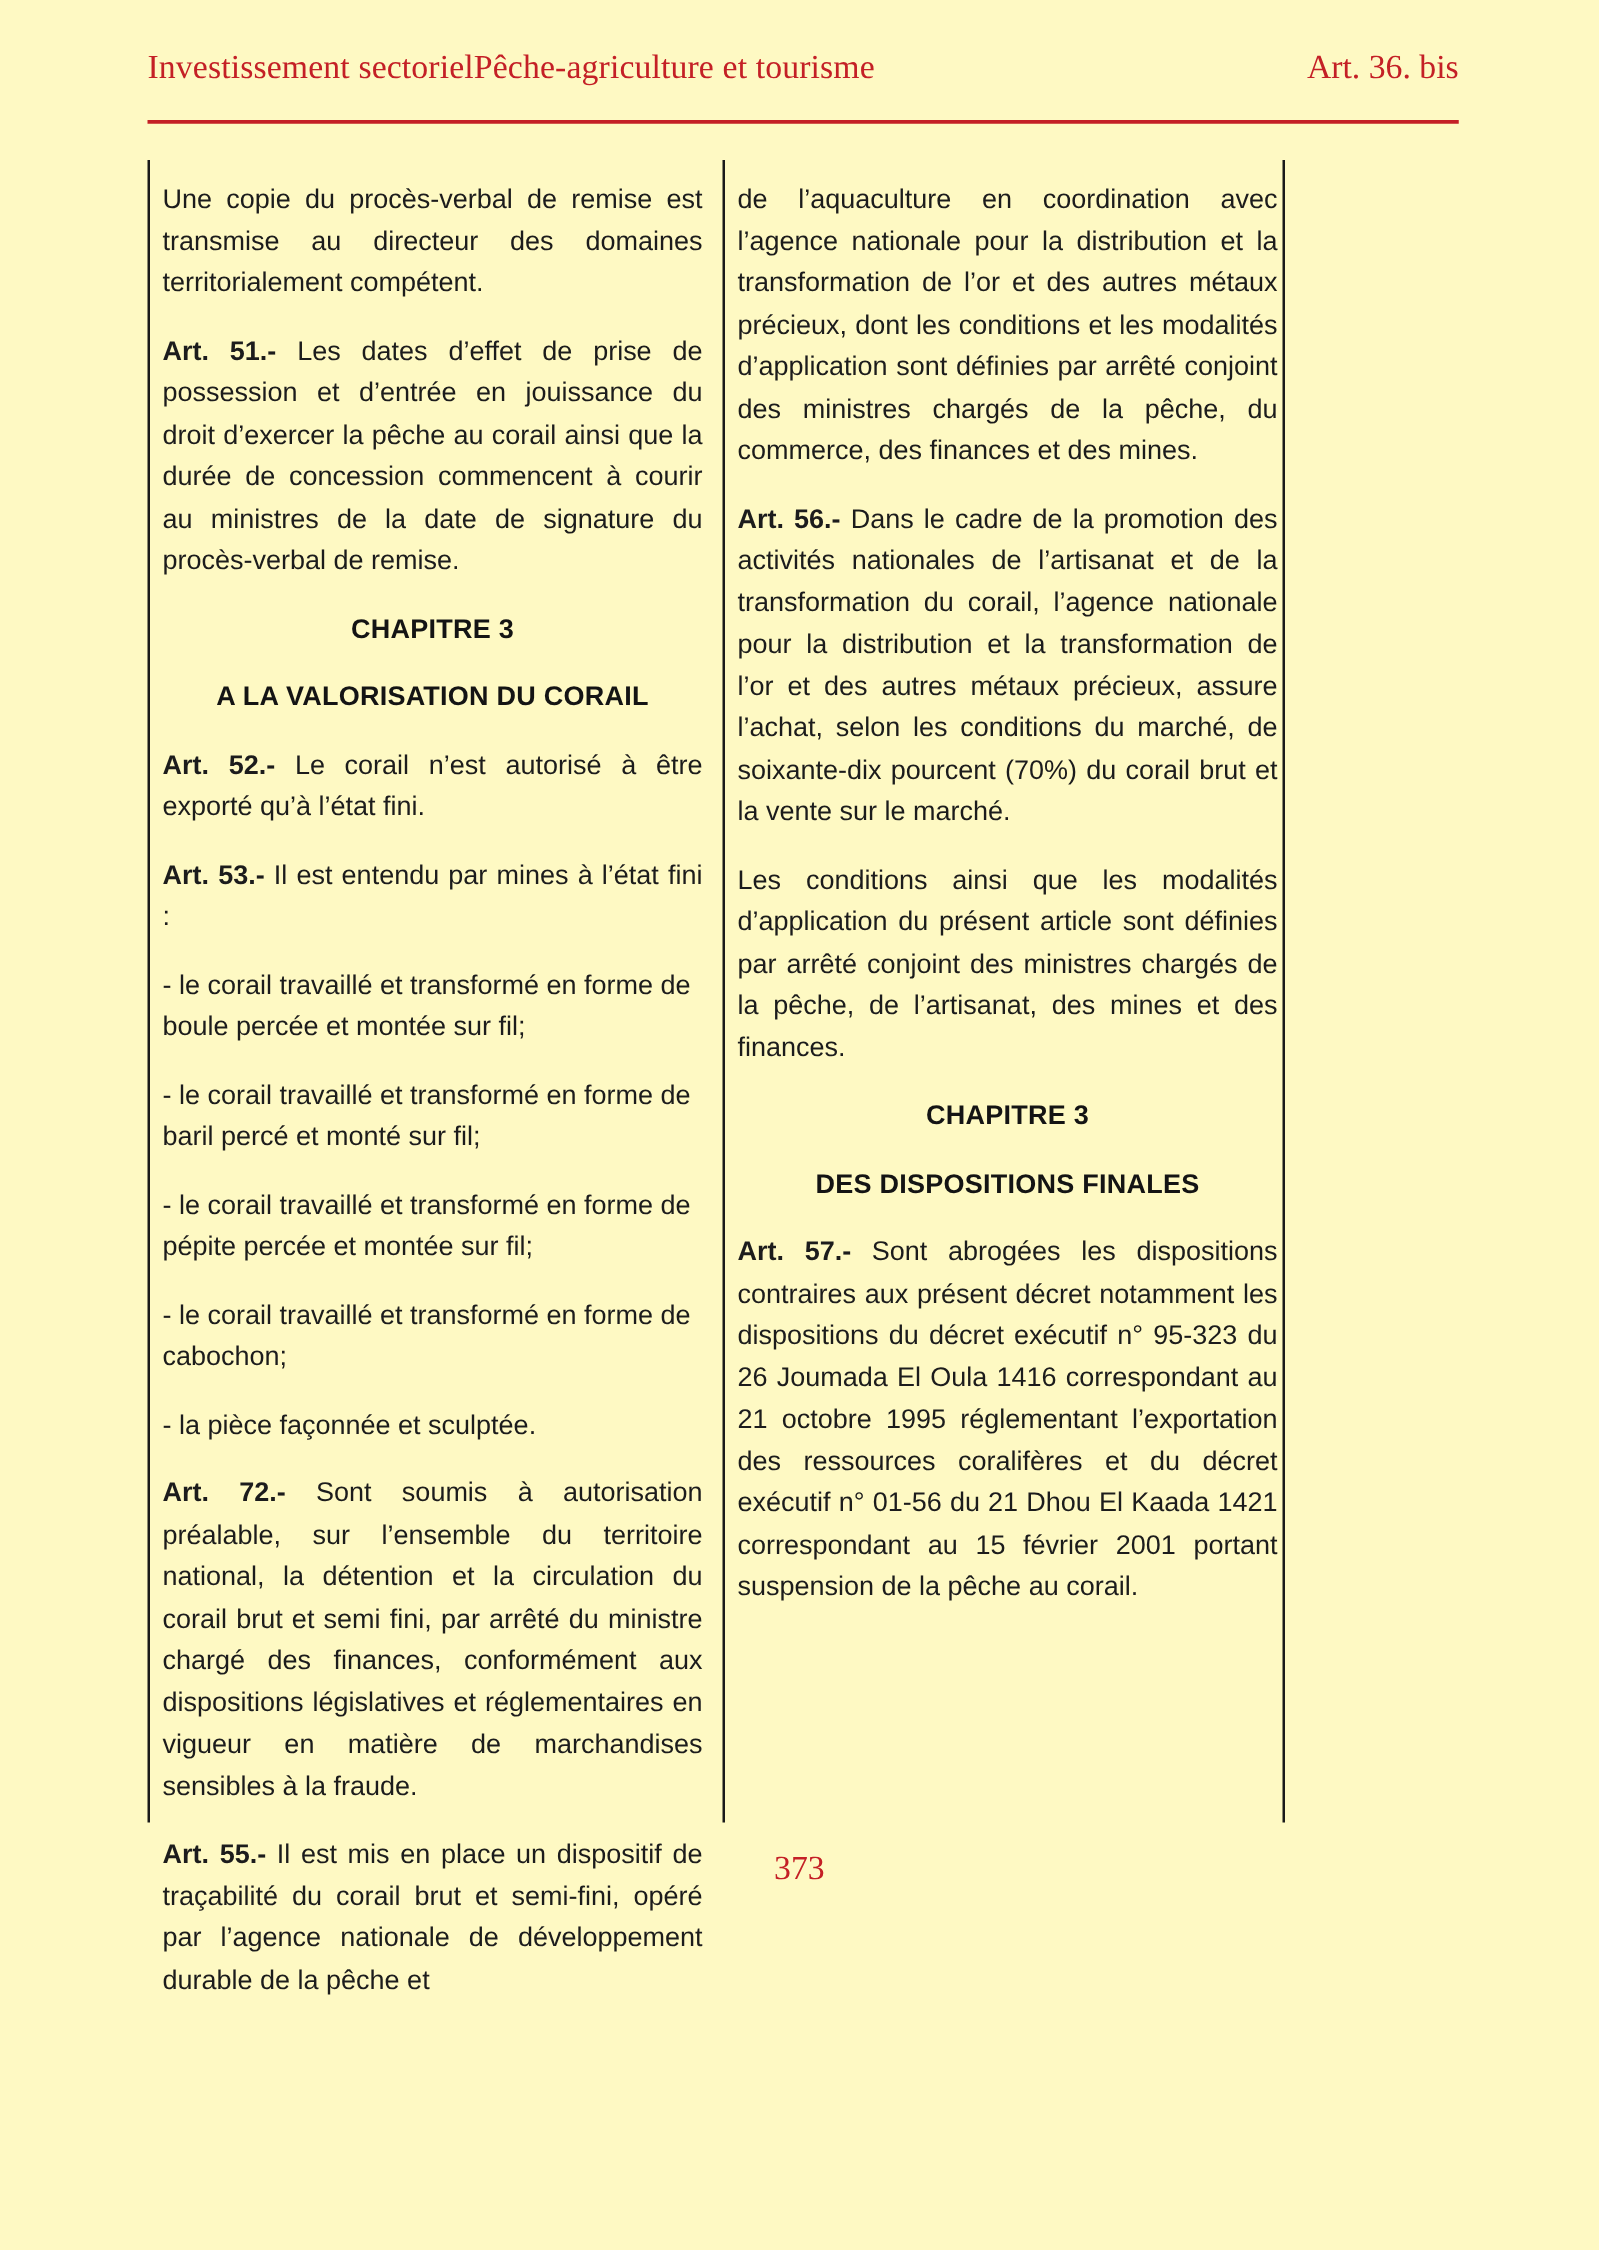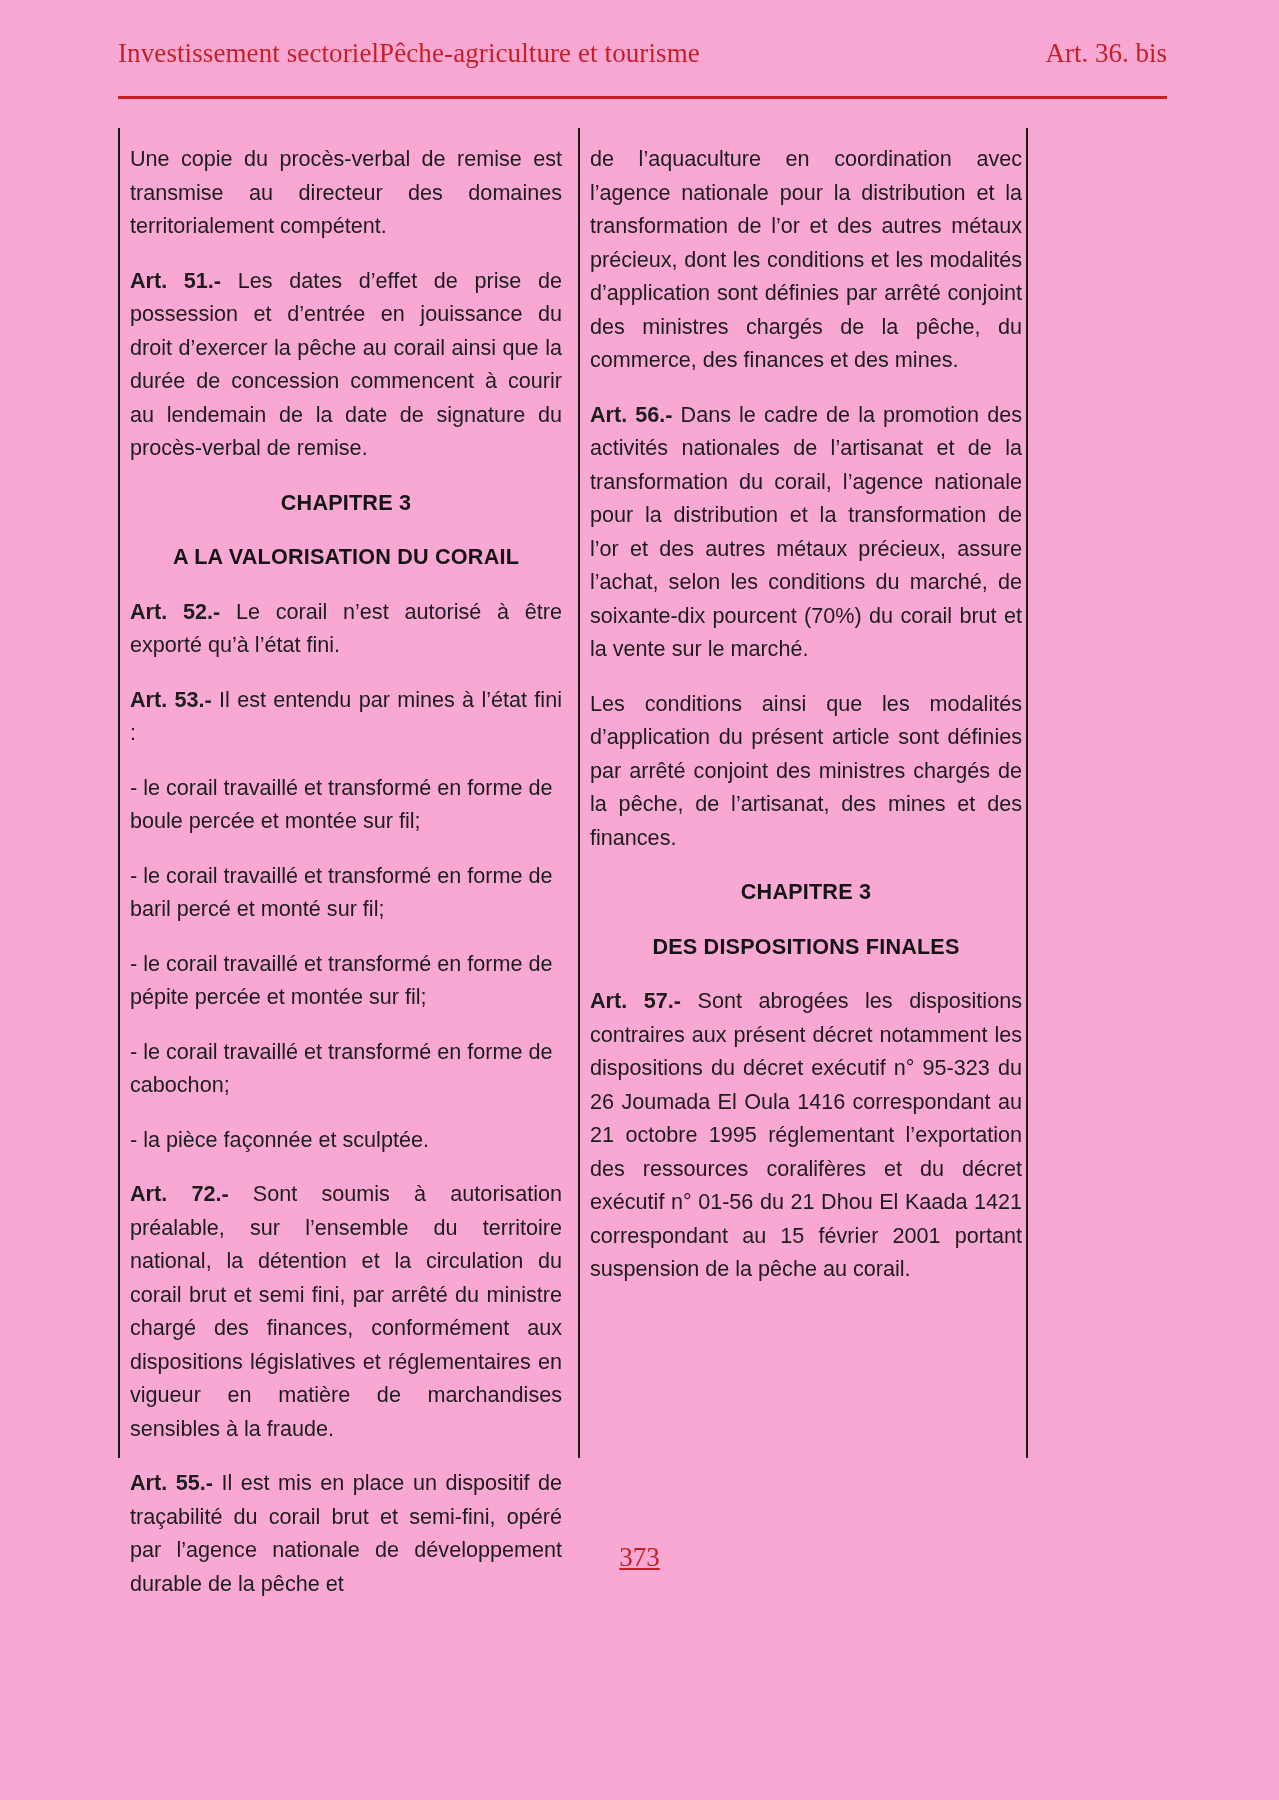--- a/index.html
+++ b/index.html
@@ -10,21 +10,21 @@
   body {
     width: 1279px;
     height: 1800px;
     position: relative;
     font-family: "Liberation Sans", sans-serif;
   }
 
   .page {
     position: absolute;
     inset: 0;
-    background: #f9a8d4;
+    background: #fef9c3;
   }
 
   
   .header {
     position: absolute;
     top: 38px;
     left: 118px;
     right: 112px;
     height: 46px;
     display: flex;
@@ -98,48 +98,47 @@
     line-height: 33.5px;
     font-weight: bold;
     text-align: center;
     color: #141414;
     letter-spacing: 0.2px;
   }
 
   
   .footer {
     position: absolute;
-    top: 1542px;
+    top: 1479px;
     left: 0;
     width: 100%;
     text-align: center;
     font-family: "Liberation Serif", serif;
     font-size: 27px;
     color: #c42026;
-    text-decoration: underline;
   }
 </style>
 </head>
 <body>
 
 <div class="page">
 
   <div class="header">
     <span class="header-title">Investissement sectorielPêche-agriculture et tourisme</span>
     <span class="header-art">Art. 36. bis</span>
   </div>
   <div class="header-rule"></div>
 
   <div class="colrule left"></div>
   <div class="colrule middle"></div>
   <div class="colrule right"></div>
 
   <div class="col left" id="left-col">
       <p class="para">Une copie du procès-verbal de remise est transmise au directeur des domaines territorialement compétent.</p>
-      <p class="para"><b>Art. 51.-</b><span> Les dates d’effet de prise de possession et d’entrée en jouissance du droit d’exercer la pêche au corail ainsi que la durée de concession commencent à courir au lendemain de la date de signature du procès-verbal de remise.</span></p>
+      <p class="para"><b>Art. 51.-</b><span> Les dates d’effet de prise de possession et d’entrée en jouissance du droit d’exercer la pêche au corail ainsi que la durée de concession commencent à courir au ministres de la date de signature du procès-verbal de remise.</span></p>
       <h3 class="heading">CHAPITRE 3</h3>
       <h3 class="heading">A LA VALORISATION DU CORAIL</h3>
       <p class="para"><b>Art. 52.-</b><span> Le corail n’est autorisé à être exporté qu’à l’état fini.</span></p>
       <p class="para"><b>Art. 53.-</b><span> Il est entendu par mines à l’état fini :</span></p>
       <p class="para item">- le corail travaillé et transformé en forme de boule percée et montée sur fil;</p>
       <p class="para item">- le corail travaillé et transformé en forme de baril percé et monté sur fil;</p>
       <p class="para item">- le corail travaillé et transformé en forme de pépite percée et montée sur fil;</p>
       <p class="para item">- le corail travaillé et transformé en forme de cabochon;</p>
       <p class="para item">- la pièce façonnée et sculptée.</p>
       <p class="para"><b>Art. 72.-</b><span> Sont soumis à autorisation préalable, sur l’ensemble du territoire national, la détention et la circulation du corail brut et semi fini, par arrêté du ministre chargé des finances, conformément aux dispositions législatives et réglementaires en vigueur en matière de marchandises sensibles à la fraude.</span></p>

